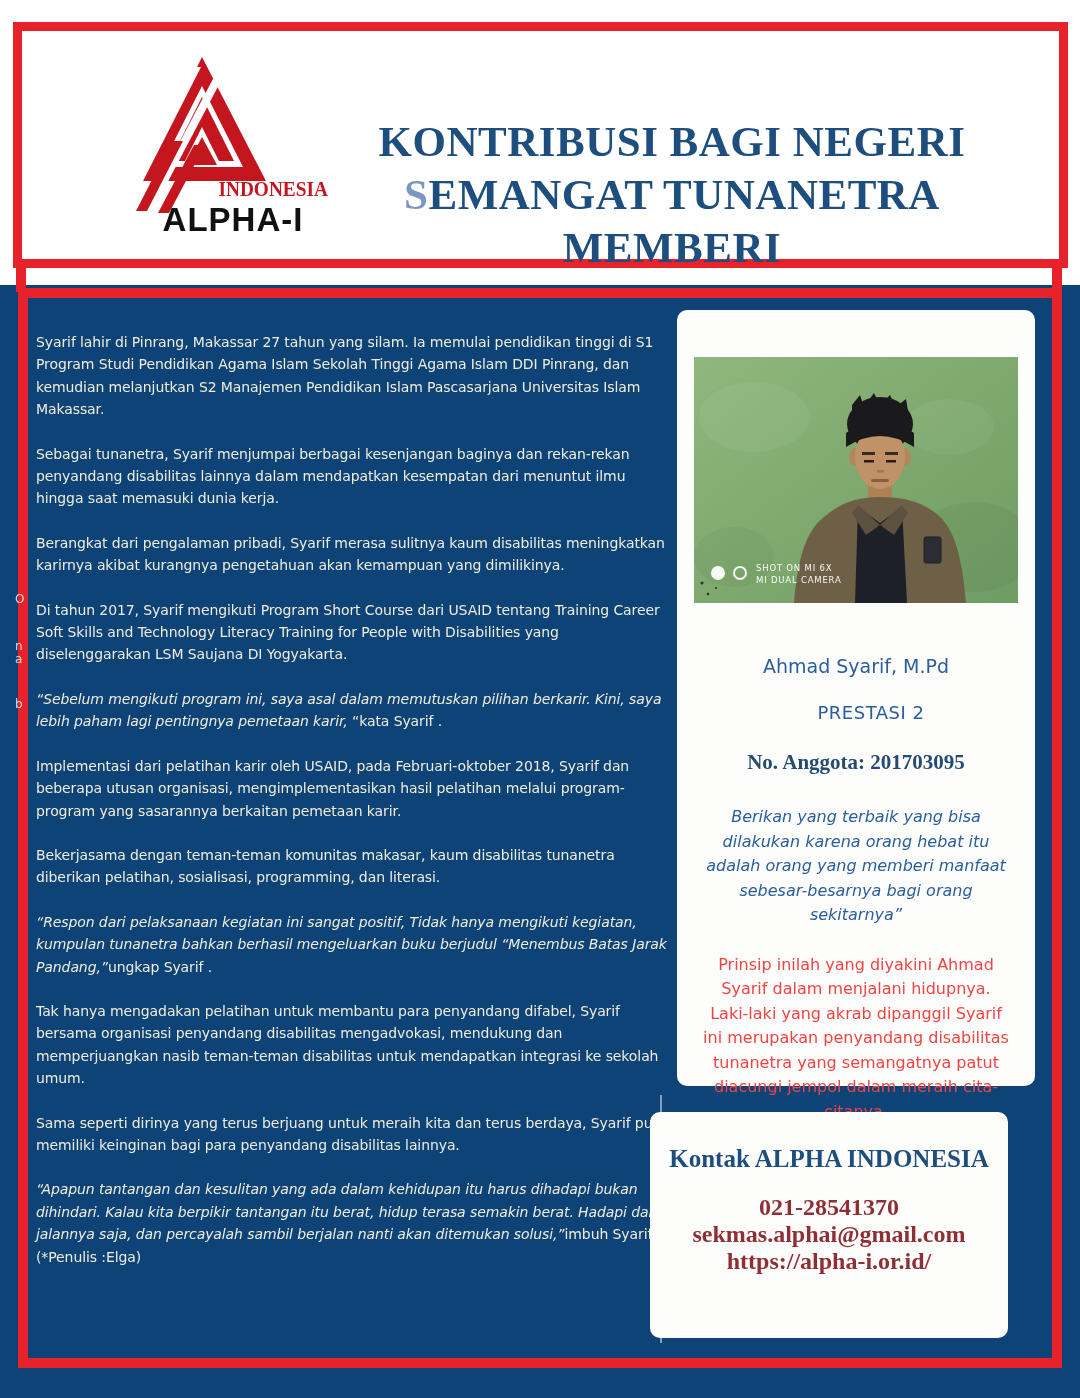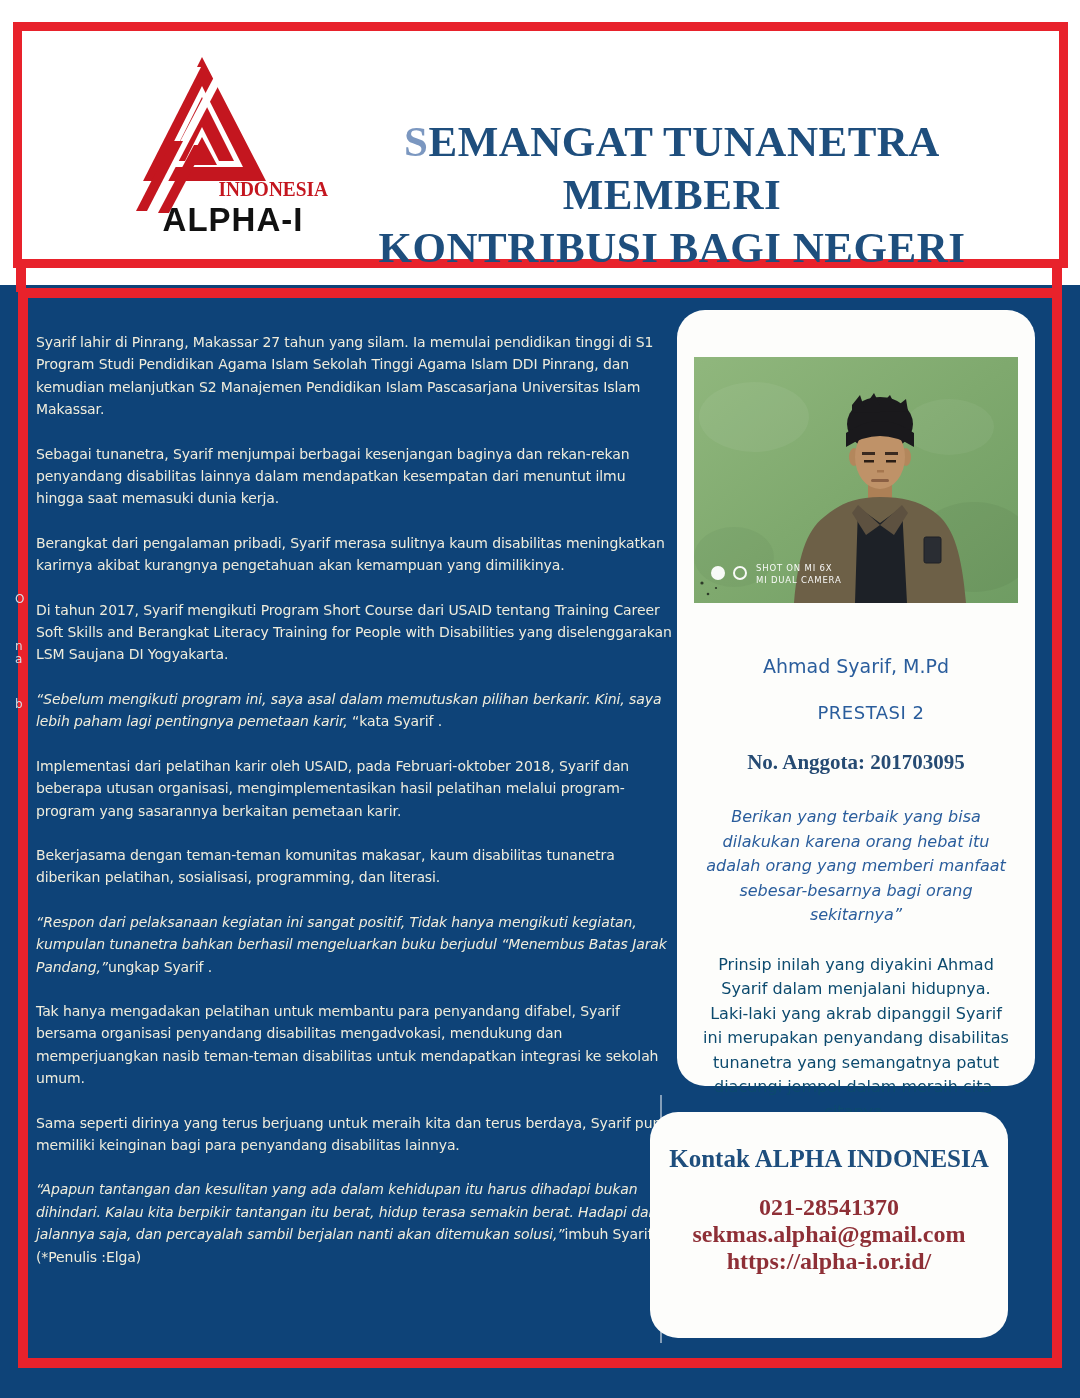--- a/index.html
+++ b/index.html
@@ -39,29 +39,29 @@
   .para .it{font-style:italic;}
 
   
   .edge-frag{position:absolute;left:15px;z-index:4;color:#d9dde2;font-size:12px;line-height:12px;}
 
   
   .v-line{position:absolute;left:660px;top:1095px;width:2px;height:248px;
           background:rgba(228,233,238,.55);z-index:4;}
 
   
-  .card{position:absolute;background:#fdfdfb;border-radius:28px;z-index:4;}
+  .card{position:absolute;background:#fdfdfb;border-radius:10px;z-index:4;}
   .profile-card{left:677px;top:310px;width:358px;height:776px;text-align:center;}
   .photo-wrap{width:324px;height:246px;margin:47px auto 0 auto;}
   .profile-name{margin-top:52px;font-size:19px;color:#2a5d9c;}
   .profile-award{margin-top:25px;font-size:18px;color:#2a5d9c;letter-spacing:.5px;padding-left:30px;}
   .profile-member{margin-top:27px;font-family:"Liberation Serif",serif;font-weight:bold;
                   font-size:21px;color:#264b73;text-align:center;}
   .profile-quote{margin:30px 17px 0 17px;font-style:italic;font-size:16px;line-height:24.5px;color:#2a5d9c;}
-  .profile-principle{margin:25px 26px 0 26px;font-size:16px;line-height:24.5px;color:#0c4a6e;}
+  .profile-principle{margin:25px 26px 0 26px;font-size:16px;line-height:24.5px;color:#ef4444;}
 
   .contact-card{left:650px;top:1112px;width:358px;height:226px;text-align:center;}
   .contact-title{margin-top:33px;font-family:"Liberation Serif",serif;font-weight:bold;
                  font-size:25px;color:#1e4e7d;}
   .contact-lines{margin-top:21px;font-family:"Liberation Serif",serif;font-weight:bold;
                  font-size:24px;line-height:27px;color:#8e2f36;}
 </style>
 </head>
 <body>
 
@@ -87,30 +87,30 @@
         <path d="M24,138 L84,24 L93,24 L33,138 Z" fill="#ffffff"></path>
 
         <path d="M6,158 L42,88 L53,88 L17,158 Z" fill="#c4161f"></path>
         <path d="M28,160 L64,92 L75,92 L39,160 Z" fill="#c4161f"></path>
       </svg>
       <div class="logo-indonesia">INDONESIA</div>
       <div class="logo-alphai">ALPHA-I</div>
     </div>
 
     <div class="title">
+      <div>KONTRIBUSI BAGI NEGERI</div>
       <div><span class="first">S</span><span>EMANGAT TUNANETRA MEMBERI</span></div>
-      <div>KONTRIBUSI BAGI NEGERI</div>
     </div>
   </div>
 
   <div class="article">
       <div class="para">Syarif  lahir di Pinrang, Makassar 27 tahun yang silam. Ia memulai pendidikan tinggi di S1 Program Studi Pendidikan Agama Islam Sekolah Tinggi Agama Islam DDI Pinrang, dan kemudian melanjutkan S2 Manajemen Pendidikan Islam Pascasarjana Universitas Islam Makassar.</div>
       <div class="para">Sebagai tunanetra, Syarif  menjumpai berbagai kesenjangan baginya dan rekan-rekan penyandang disabilitas  lainnya dalam mendapatkan kesempatan dari menuntut ilmu hingga saat memasuki dunia kerja.</div>
       <div class="para">Berangkat dari pengalaman pribadi, Syarif  merasa sulitnya kaum disabilitas meningkatkan karirnya akibat kurangnya pengetahuan akan kemampuan yang dimilikinya.</div>
-      <div class="para">Di tahun 2017, Syarif  mengikuti Program Short Course  dari USAID tentang Training Career Soft Skills and Berangkat Literacy Training for People with Disabilities yang diselenggarakan LSM Saujana DI Yogyakarta.</div>
+      <div class="para">Di tahun 2017, Syarif  mengikuti Program Short Course  dari USAID tentang Training Career Soft Skills and Technology Literacy Training for People with Disabilities yang diselenggarakan LSM Saujana DI Yogyakarta.</div>
       <div class="para"><span class="it">“Sebelum mengikuti program ini,  saya asal dalam memutuskan pilihan berkarir. Kini, saya lebih paham lagi pentingnya pemetaan karir, </span><span>“kata Syarif .</span></div>
       <div class="para">Implementasi dari pelatihan karir oleh USAID, pada Februari-oktober 2018, Syarif  dan beberapa utusan organisasi, mengimplementasikan hasil pelatihan melalui program-program yang sasarannya berkaitan pemetaan karir.</div>
       <div class="para">Bekerjasama dengan teman-teman komunitas makasar, kaum disabilitas tunanetra diberikan pelatihan, sosialisasi, programming, dan literasi.</div>
       <div class="para"><span class="it">“Respon dari pelaksanaan kegiatan ini sangat positif, Tidak hanya mengikuti kegiatan, kumpulan tunanetra bahkan berhasil mengeluarkan buku berjudul “Menembus Batas Jarak Pandang,”</span><span>ungkap Syarif .</span></div>
       <div class="para">Tak hanya mengadakan pelatihan untuk membantu para penyandang difabel, Syarif   bersama organisasi penyandang disabilitas mengadvokasi, mendukung dan memperjuangkan nasib teman-teman disabilitas untuk mendapatkan integrasi ke sekolah umum.</div>
       <div class="para">Sama seperti dirinya yang terus berjuang untuk meraih kita dan terus berdaya, Syarif  pun memiliki keinginan  bagi para penyandang disabilitas lainnya.</div>
       <div class="para"><span class="it">“Apapun tantangan dan kesulitan yang ada dalam kehidupan itu harus dihadapi bukan dihindari. Kalau kita berpikir tantangan itu berat, hidup terasa semakin berat. Hadapi dan jalannya saja, dan percayalah sambil berjalan nanti akan ditemukan solusi,”</span><span>imbuh Syarif (*Penulis :Elga)</span></div>
     </div>
 
   <span class="edge-frag" style="top:593px">O</span>

